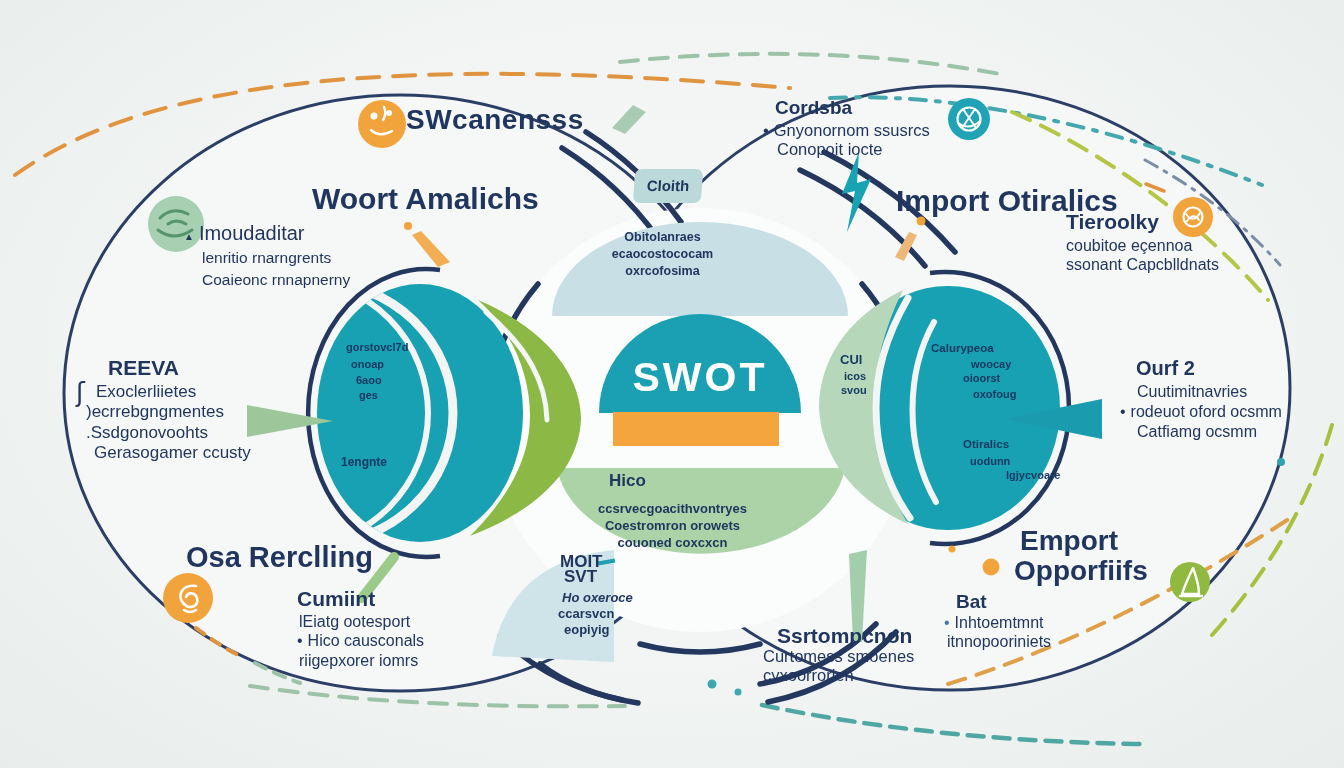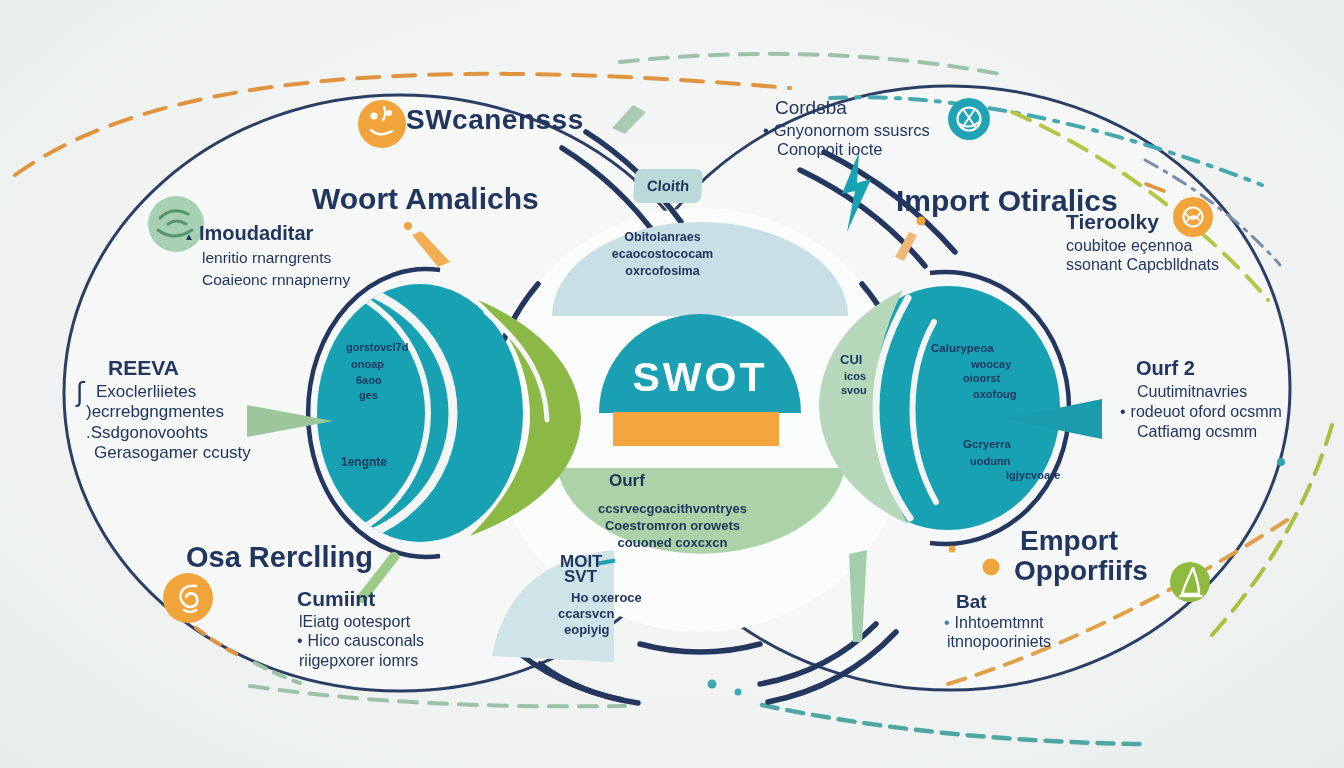--- a/index.html
+++ b/index.html
@@ -1,21 +1,21 @@
 <!DOCTYPE html>
 <html><head>
 <meta charset="utf-8">
 <style>
   html,body{margin:0;padding:0;}
   .stage{position:relative;width:1344px;height:768px;overflow:hidden;
     background:radial-gradient(ellipse at 50% 45%, #f8faf9 0%, #f1f4f2 55%, #e8edeb 100%);
     font-family:"Liberation Sans", sans-serif;}
   svg{position:absolute;left:0;top:0;}
   .lbl{position:absolute;color:#21365f;white-space:nowrap;line-height:1.15;}
-  .b{font-weight:700;}
+  .b{font-weight:400;}
   .mk{display:inline-block;margin-right:5px;}
   .hook{position:absolute;font-family:"DejaVu Sans",sans-serif;font-size:26px;color:#21365f;}
   
   .swcan{left:406px;top:104px;font-size:28px;font-weight:700;letter-spacing:.5px;}
   .woort{left:312px;top:182px;font-size:30px;font-weight:700;}
   .imoud{left:184px;top:222px;font-size:20px;}
   .imoud .sub{font-size:15.5px;line-height:19px;margin-top:3px;margin-left:18px;font-weight:400;}
   .reeva{left:86px;top:358px;font-size:17px;line-height:20.5px;}
   .reeva .hd{font-size:21px;font-weight:700;margin-left:22px;margin-bottom:3px;}
   .osa{left:186px;top:541px;font-size:29px;font-weight:700;}
@@ -26,21 +26,21 @@
   .bat{left:944px;top:592px;font-size:16px;line-height:19px;}
   .bat .hd{font-size:19px;font-weight:700;margin-left:12px;margin-bottom:2px;}
   .emport{left:1014px;top:526px;font-size:28px;font-weight:700;line-height:30px;}
   .emport .i1{margin-left:6px;}
   .ourf{left:1120px;top:358px;font-size:16px;line-height:20px;}
   .ourf .hd{font-size:20px;font-weight:700;margin-left:16px;margin-bottom:4px;}
   .importo{left:896px;top:184px;font-size:30px;font-weight:700;}
   .tier{left:1066px;top:212px;font-size:16px;line-height:19.5px;}
   .tier .hd{font-size:21px;font-weight:700;margin-bottom:4px;}
   .cordsba{left:763px;top:98px;font-size:16.5px;line-height:19.5px;}
-  .cordsba .hd{font-size:19px;font-weight:400;margin-left:12px;margin-bottom:3px;}
+  .cordsba .hd{font-size:19px;font-weight:700;margin-left:12px;margin-bottom:3px;}
   .cloith-tag{left:634px;top:169px;width:68px;height:34px;background:#bcd9da;border-radius:7px;
     transform:skewX(-4deg);display:flex;align-items:center;justify-content:center;
     font-size:15px;font-weight:700;}
   .dome-text{left:565px;top:229px;width:195px;text-align:center;font-size:12.5px;line-height:17px;font-weight:600;}
   .swot{left:598px;top:354px;width:204px;text-align:center;font-size:41px;font-weight:700;
     color:#ffffff;letter-spacing:3px;}
   .bowl-head{left:609px;top:471px;font-size:17px;font-weight:700;}
   .bowl-text{left:570px;top:500px;width:205px;text-align:center;font-size:13px;line-height:17px;font-weight:600;}
   .fan-text{left:550px;top:554px;font-size:13px;line-height:16px;font-weight:600;}
   .fan-text .t1{font-size:17px;font-weight:700;margin-left:10px;line-height:15px;}
@@ -220,20 +220,25 @@
 
 <div class="lbl osa">Osa Rerclling</div>
 
 <div class="lbl cumiint">
   <div class="hd">Cumiint</div>
   <div style="margin-left:2px;">lEiatg ootesport</div>
   <div><span class="mk">•</span><span>Hico causconals</span></div>
   <div style="margin-left:2px;">riigepxorer iomrs</div>
 </div>
 
+<div class="lbl ssrtom">
+  <div class="hd">Ssrtompcnon</div>
+  <div>Curtomess smoenes</div>
+  <div>cyxoorrorien</div>
+</div>
 
 <div class="lbl bat">
   <div class="hd">Bat</div>
   <div><span class="mk bullet-blue">•</span><span>Inhtoemtmnt</span></div>
   <div style="margin-left:3px;">itnnopooriniets</div>
 </div>
 
 <div class="lbl emport">
   <div class="i1">Emport</div>
   <div>Opporfiifs</div>
@@ -263,46 +268,46 @@
 <div class="lbl cloith-tag">Cloith</div>
 
 <div class="lbl dome-text">
   <div>Obitolanraes</div>
   <div>ecaocostococam</div>
   <div>oxrcofosima</div>
 </div>
 
 <div class="lbl swot">SWOT</div>
 
-<div class="lbl bowl-head">Ourf</div>
+<div class="lbl bowl-head">Hico</div>
 <div class="lbl bowl-text">
   <div>ccsrvecgoacithvontryes</div>
   <div>Coestromron orowets</div>
   <div>couoned coxcxcn</div>
 </div>
 
 <div class="fan-tick"></div>
 <div class="lbl fan-text">
   <div class="t1">MOIT</div>
   <div class="t2">SVT</div>
-  <div class="fl" style="margin-left:21px;">Ho oxeroce</div>
+  <div class="fl" style="margin-left:12px;font-style:italic;">Ho oxeroce</div>
   <div style="margin-left:8px;">ccarsvcn</div>
   <div style="margin-left:14px;">eopiyig</div>
 </div>
 
 <div class="cir lc1">gorstovcl7d</div>
 <div class="cir lc2">onoap</div>
 <div class="cir lc3">6aoo</div>
 <div class="cir lc4">ges</div>
 <div class="cir lcf">1engnte</div>
 
 <div class="cir rccul">CUl</div>
 <div class="cir rcicos">icos</div>
 <div class="cir rcsvou">svou</div>
 <div class="cir rcu1">Calurypeoa</div>
 <div class="cir rcu2">woocay</div>
 <div class="cir rcu3">oioorst</div>
 <div class="cir rcu4">oxofoug</div>
-<div class="cir rcl1">Gcryerra</div>
+<div class="cir rcl1">Otiralics</div>
 <div class="cir rcl2">uodunn</div>
 <div class="cir rcl3">lgjycvoare</div>
 
 </div>
 
 </body></html>

